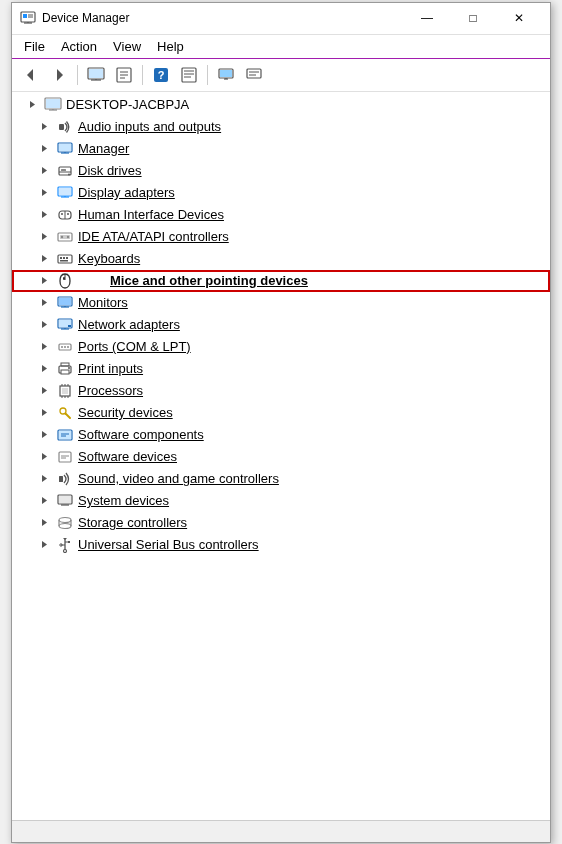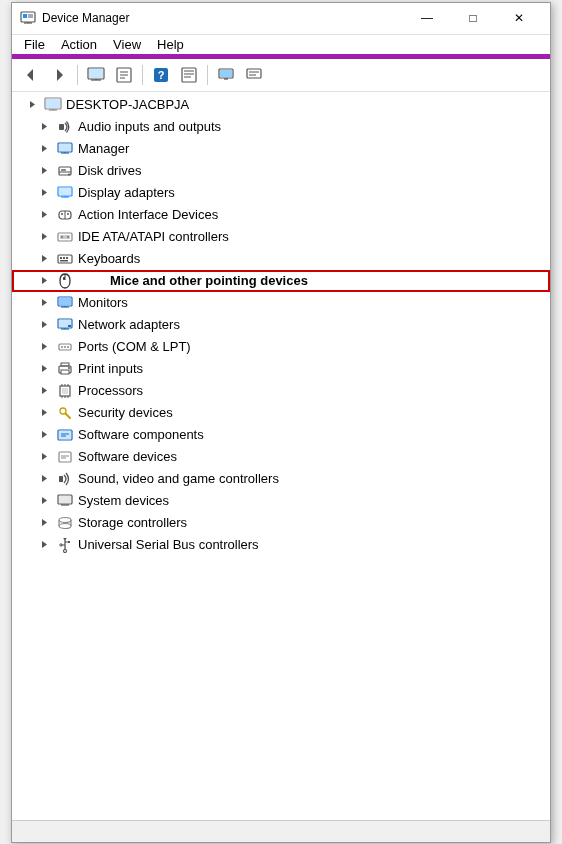--- a/index.html
+++ b/index.html
@@ -57,21 +57,21 @@
       align-items: center;
       justify-content: center;
       color: #000;
     }
     .menu-bar {
       display: flex;
       height: 24px;
       align-items: flex-end;
       padding: 0 4px;
       background: #fff;
-      border-bottom: 5px solid #a21caf;
+      border-bottom: 1px solid #a21caf;
     }
     .menu-item {
       padding: 2px 8px;
       cursor: pointer;
       font-size: 13px;
       height: 100%;
       display: flex;
       align-items: center;
     }
     .toolbar {
@@ -140,21 +140,21 @@
       display: flex;
       align-items: center;
       justify-content: center;
       font-size: 14px;
     }
     .item-label {
       font-size: 13px;
       color: #000;
     }
     .indent-1 { padding-left: 12px; }
-    .indent-2 { padding-left: 24px; }
+    .indent-2 { padding-left: 24px; text-decoration: underline; }
 
     
     .icon-computer { color: #1e6bb8; }
     .icon-audio { color: #555; }
 
     .statusbar {
       height: 22px;
       border-top: 1px solid #ccc;
       display: flex;
       align-items: center;
@@ -350,21 +350,21 @@
           </svg>
       </div>
       <div class="item-icon">
         <svg width="16" height="16" viewBox="0 0 16 16">
           <rect x="2" y="4" width="12" height="8" rx="3" fill="none" stroke="#555" stroke-width="1.2"></rect>
           <line x1="8" y1="4" x2="8" y2="12" stroke="#555" stroke-width="1"></line>
           <circle cx="5" cy="7" r="1" fill="#555"></circle>
           <circle cx="11" cy="7" r="1" fill="#555"></circle>
         </svg>
       </div>
-      <span class="item-label">Action Interface Devices</span>
+      <span class="item-label">Human Interface Devices</span>
     </div>
 
     <div class="tree-item indent-2">
       <div class="expand-btn">
         <svg width="9" height="9" viewBox="0 0 9 9">
             <polygon points="2,1 7,4.5 2,8" fill="#555"></polygon>
           </svg>
       </div>
       <div class="item-icon">
         <svg width="16" height="16" viewBox="0 0 16 16">

